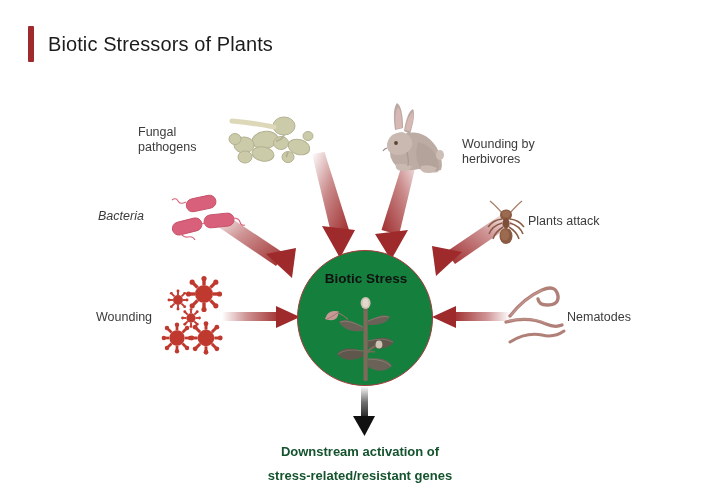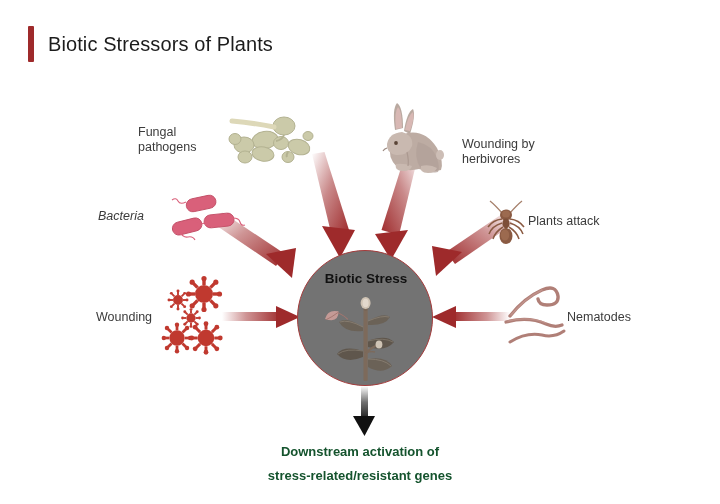--- a/index.html
+++ b/index.html
@@ -138,21 +138,21 @@
         <rect x="452" y="234" width="58" height="9" fill="url(#gNema)"></rect>
         <path d="M456 228 L432 239 L456 250 Z" fill="#9e2a2b"></path>
       </g>
 
       <g>
         <rect x="361" y="308" width="7" height="36" fill="url(#gOut)"></rect>
         <path d="M353 338 L375 338 L364.5 358 Z" fill="#111"></path>
       </g>
     </svg>
 
-    <div id="center-node" style="background: #737373; border-color: rgb(163, 58, 58);">
+    <div id="center-node" style="background: #15803d; border-color: rgb(163, 58, 58);">
       <div id="center-label">Biotic Stress</div>
 
       <svg class="art" style="left:8px; top:40px;" width="120" height="92" viewBox="0 0 120 92">
 
         <rect x="57.5" y="16" width="4.2" height="74" rx="1.6" fill="#7d6a5b"></rect>
 
         <ellipse cx="59.6" cy="12" rx="5" ry="6" fill="#cfc3b4"></ellipse>
         <ellipse cx="59.6" cy="12" rx="3" ry="4.3" fill="#e2d8cc"></ellipse>
         <path d="M57 18 q2.6 3 5.2 0 q-2.6 2 -5.2 0 z" fill="#6f5f51"></path>
 

